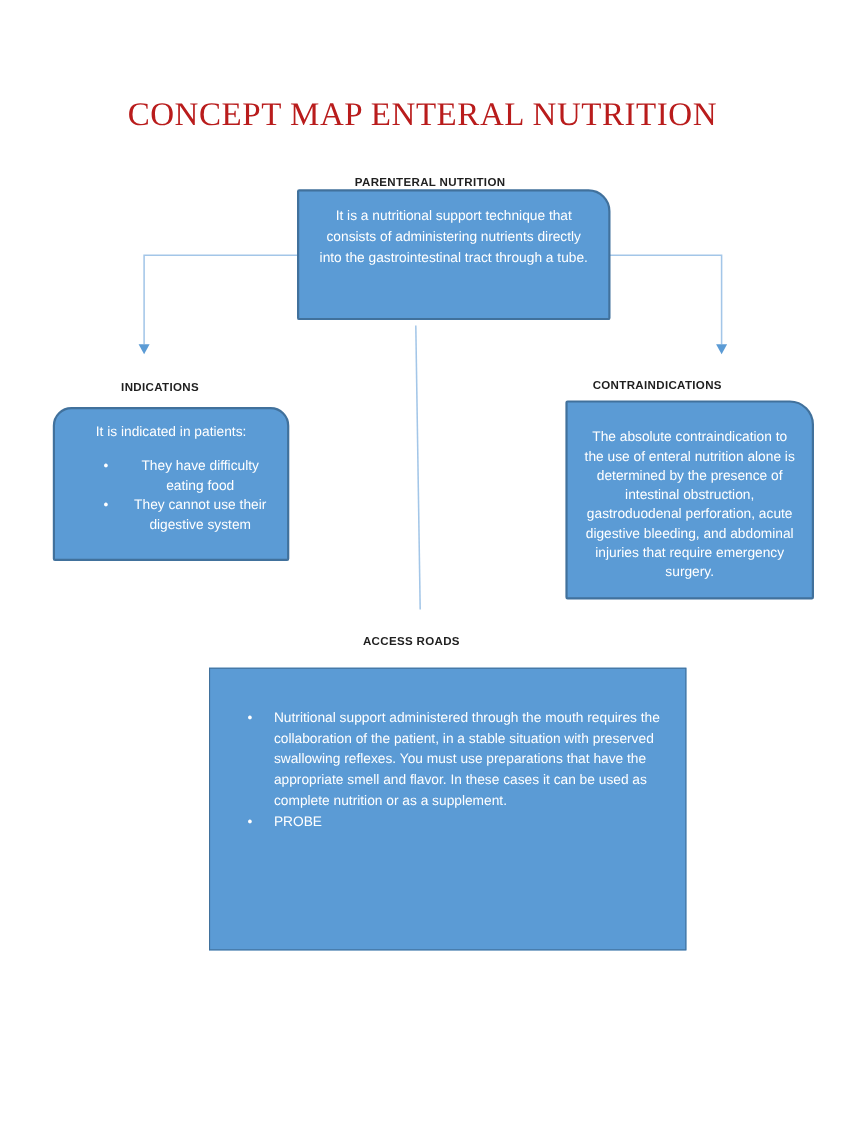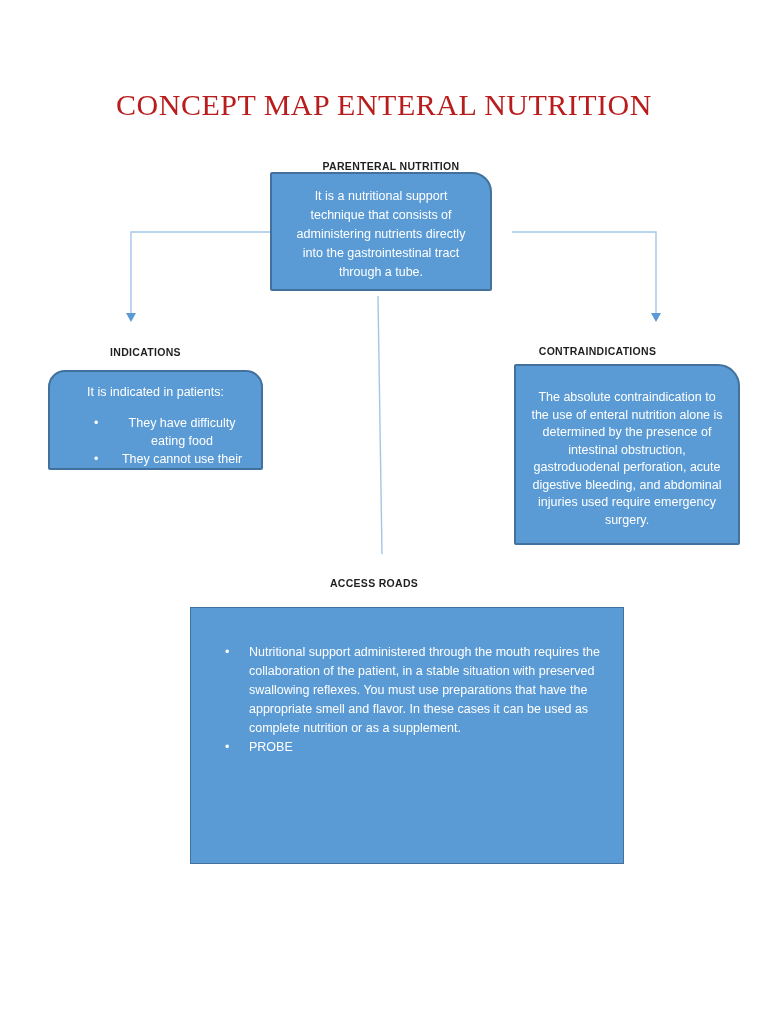--- a/index.html
+++ b/index.html
@@ -38,29 +38,29 @@
   .box {
     position: absolute;
     background: #5b9bd5;
     border: 2px solid #41719c;
     color: #ffffff;
     font-size: 12.5px;
     box-sizing: border-box;
   }
 
   .box-parenteral {
-    left: 270px; top: 172px; width: 222px; height: 119px;
+    left: 270px; top: 172px; width: 285px; height: 119px;
     border-radius: 2px 20px 2px 2px;
     text-align: center;
     padding: 13px 14px;
     line-height: 19px;
   }
 
   .box-indications {
-    left: 48px; top: 370px; width: 215px; height: 100px;
+    left: 48px; top: 370px; width: 215px; height: 140px;
     border-radius: 17px 17px 2px 2px;
     padding: 12px 8px;
   }
   .box-indications .intro {
     text-align: center;
     margin-bottom: 13px;
     line-height: 17px;
   }
   .bullet-row {
     display: flex;
@@ -127,21 +127,21 @@
       <span class="btext">They have difficulty eating food</span>
     </div>
     <div class="bullet-row">
       <span class="marker">•</span>
       <span class="btext">They cannot use their digestive system</span>
     </div>
   </div>
 
   <div class="node-label label-contraindications">CONTRAINDICATIONS</div>
   <div class="box box-contraindications">
-    <span>The absolute contraindication to the use of enteral nutrition alone is determined by the presence of intestinal obstruction, gastroduodenal perforation, acute digestive bleeding, and abdominal injuries used require emergency surgery.</span>
+    <span>The absolute contraindication to the use of enteral nutrition alone is determined by the presence of intestinal obstruction, gastroduodenal perforation, acute digestive bleeding, and abdominal injuries that require emergency surgery.</span>
   </div>
 
   <div class="node-label label-access">ACCESS ROADS</div>
   <div class="box box-access">
     <div class="access-item">
       <span class="marker">•</span>
       <div class="content">
         <div>Nutritional support administered through the mouth requires the collaboration of the patient, in a stable situation with preserved swallowing reflexes. You must use preparations that have the appropriate smell and flavor. In these cases it can be used as complete nutrition or as a supplement.</div>
       </div>
     </div>

